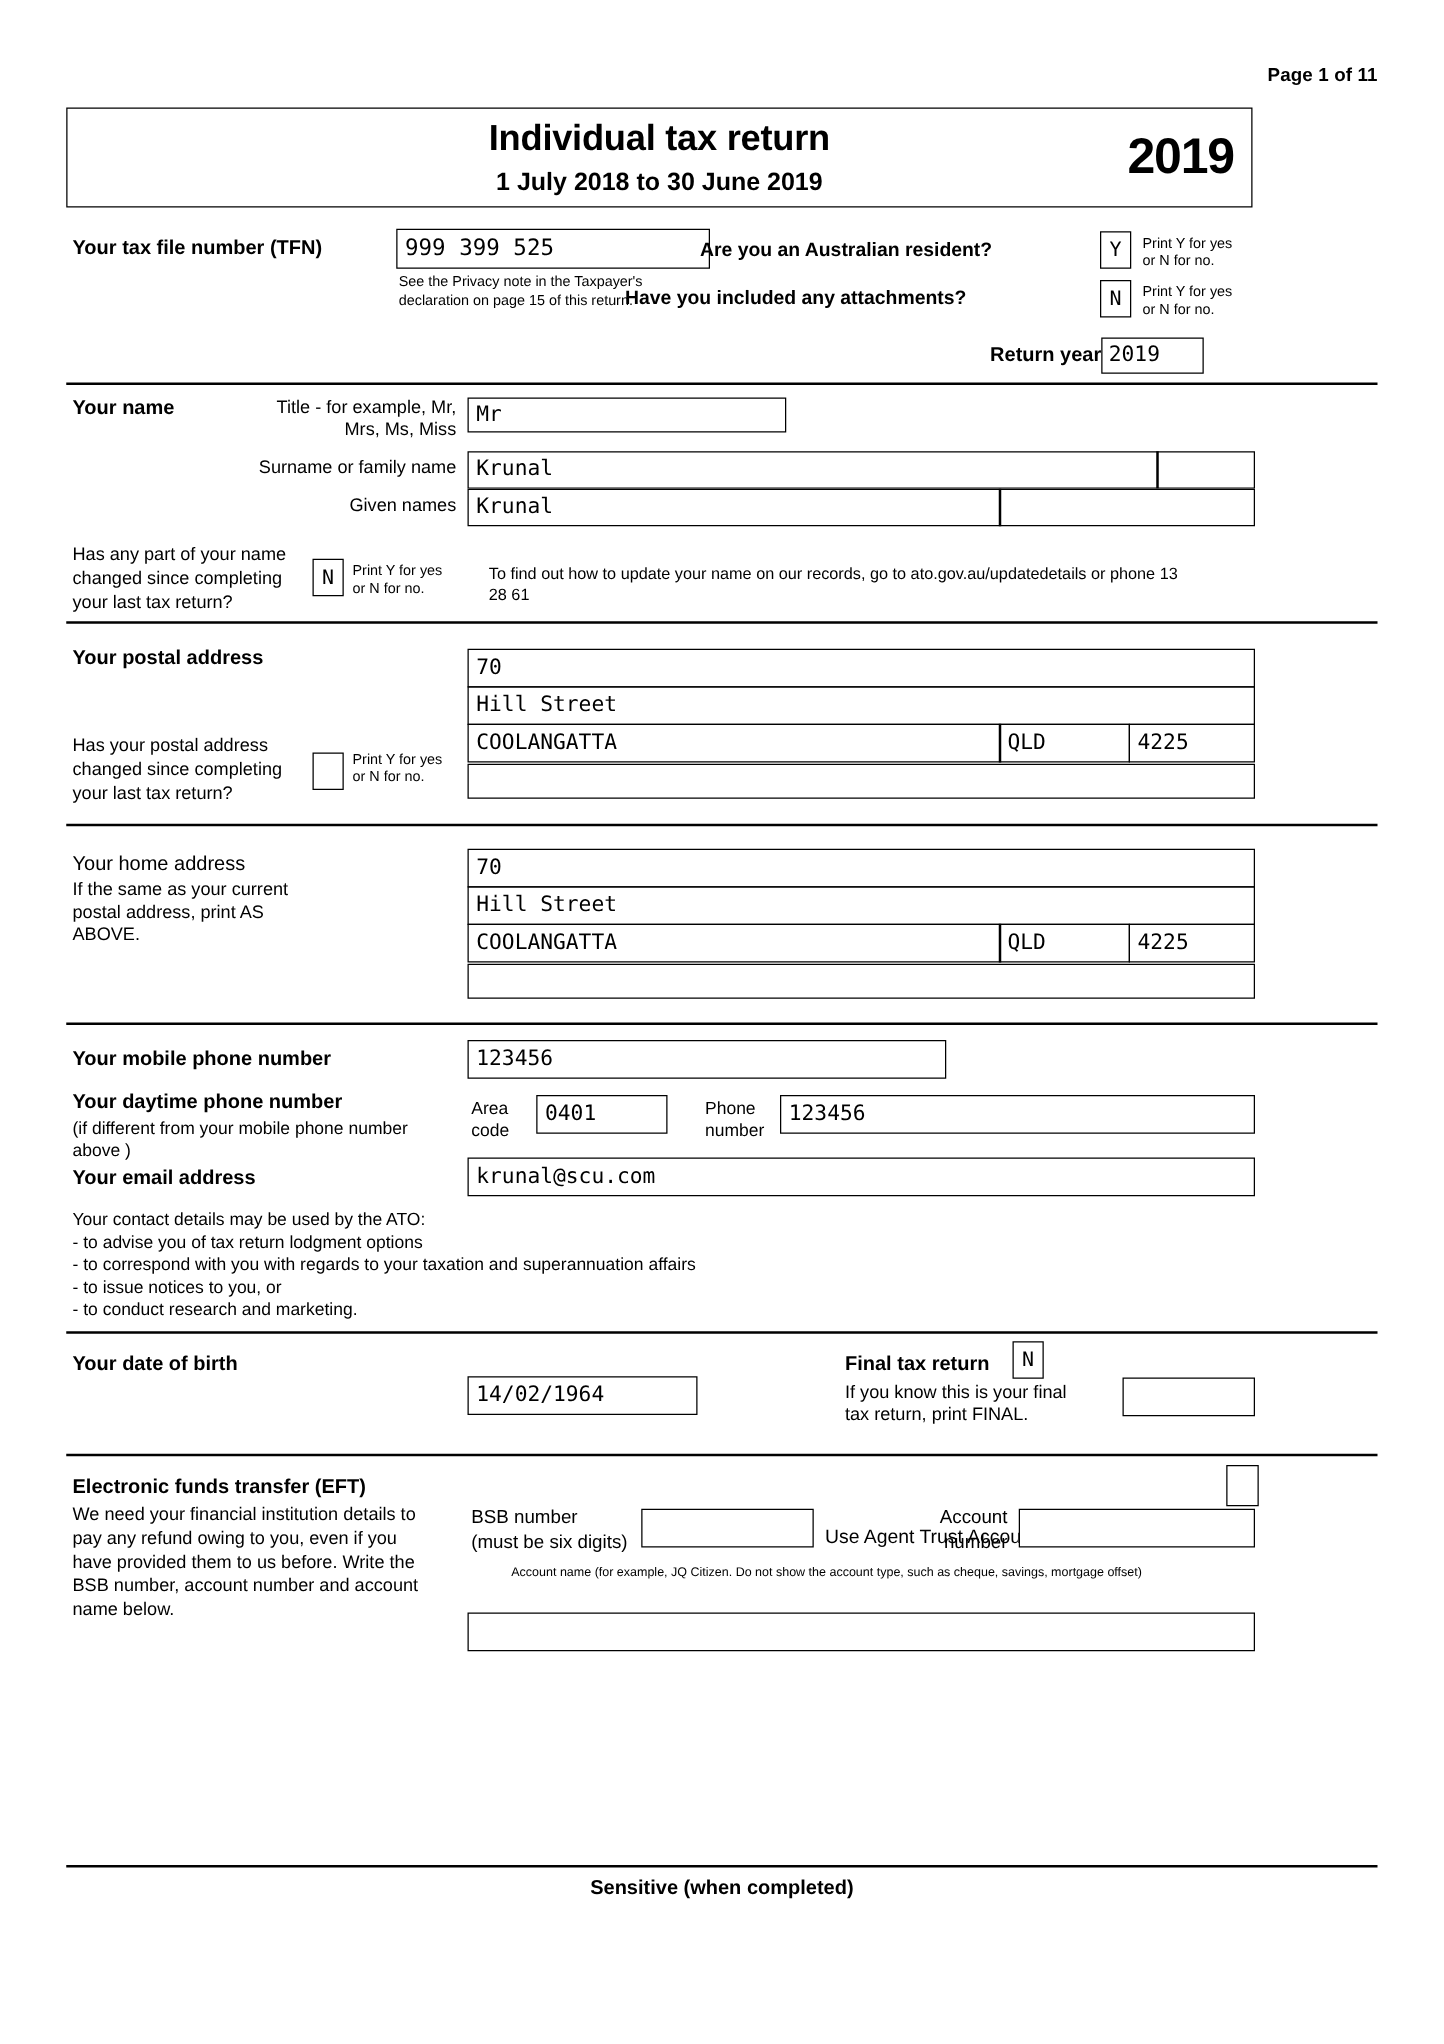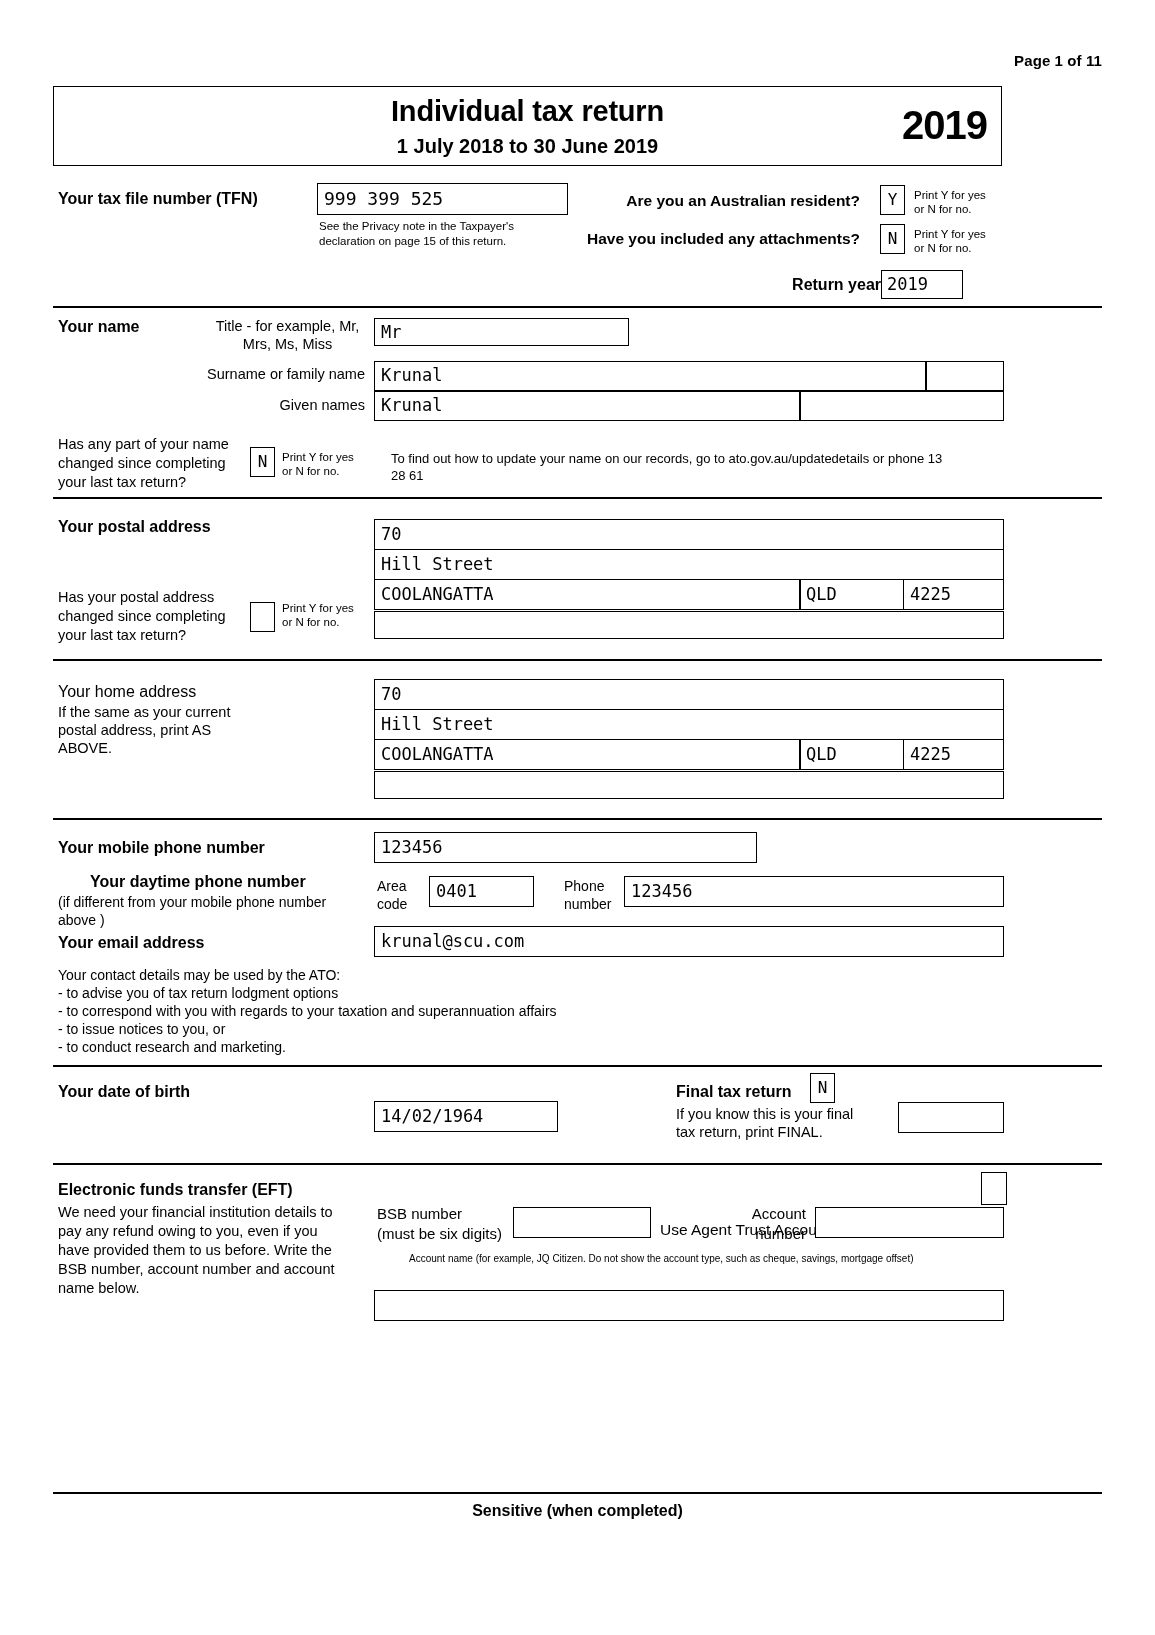--- a/index.html
+++ b/index.html
@@ -42,34 +42,34 @@
 
   
   #tfn-label { position: absolute; left: 58px; top: 190px; font-size: 16px; font-weight: bold; }
   #tfn-field { position: absolute; left: 317px; top: 183px; width: 251px; height: 32px; }
   #tfn-field .val { padding: 4px 0 0 6px; font-size: 18px; }
   #tfn-note {
     position: absolute; left: 319px; top: 219px; width: 250px;
     font-size: 11.5px; line-height: 15px;
   }
 
-  .q-label { position: absolute; font-size: 15.5px; font-weight: bold; text-align: right; }
+  .q-label { position: absolute; font-size: 15.5px; font-weight: bold; }
   .yn-box {
     position: absolute; width: 25px; height: 30px; border: 1.5px solid #000;
     font-size: 16px; text-align: center; line-height: 28px;
   }
   .yn-note { position: absolute; font-size: 11.5px; line-height: 14px; width: 120px; }
 
   #ret-year-label { position: absolute; right: 274px; top: 276px; font-size: 16px; font-weight: bold; text-align: center; }
   #ret-year-field { position: absolute; left: 881px; top: 270px; width: 82px; height: 29px; }
   #ret-year-field .val { padding: 3px 0 0 5px; font-size: 17px; }
 
   
   #name-head { position: absolute; left: 58px; top: 318px; font-size: 16px; font-weight: bold; }
-  #title-lbl { position: absolute; left: 210px; top: 317px; width: 155px; text-align: center; font-size: 14.5px; line-height: 18px; }
+  #title-lbl { position: absolute; left: 210px; top: 317px; width: 155px; text-align: right; font-size: 14.5px; line-height: 18px; }
   #title-field { position: absolute; left: 374px; top: 318px; width: 255px; height: 28px; }
   #surname-lbl { position: absolute; left: 190px; top: 366px; width: 175px; text-align: right; font-size: 14.5px; }
   #surname-field { position: absolute; left: 374px; top: 361px; width: 630px; height: 30px; }
   #surname-div { position: absolute; left: 925px; top: 361px; width: 1.6px; height: 30px; background: #000; }
   #given-lbl { position: absolute; left: 190px; top: 397px; width: 175px; text-align: right; font-size: 14.5px; }
   #given-field { position: absolute; left: 374px; top: 391px; width: 630px; height: 30px; }
   #given-div { position: absolute; left: 799px; top: 391px; width: 1.6px; height: 30px; background: #000; }
   .name-val { padding: 3px 0 0 6px; font-size: 17px; }
 
   #namechg-q { position: absolute; left: 58px; top: 435px; width: 195px; font-size: 14.5px; line-height: 19px; }
@@ -86,21 +86,21 @@
   .addr-line { position: absolute; left: 374px; border: 1.5px solid #000; }
   .addr-val { padding: 4px 0 0 6px; font-size: 17px; }
 
   
   #home-head { position: absolute; left: 58px; top: 683px; font-size: 16px; font-weight: normal; }
   #home-sub { position: absolute; left: 58px; top: 703px; width: 200px; font-size: 14.5px; line-height: 18px; }
 
   
   #mobile-lbl { position: absolute; left: 58px; top: 839px; font-size: 16px; font-weight: bold; }
   #mobile-field { position: absolute; left: 374px; top: 832px; width: 383px; height: 31px; }
-  #daytime-lbl { position: absolute; left: 58px; top: 873px; font-size: 16px; font-weight: bold; margin-left: 32px; }
+  #daytime-lbl { position: absolute; left: 58px; top: 873px; font-size: 16px; font-weight: bold; }
   #daytime-sub { position: absolute; left: 58px; top: 893px; width: 300px; font-size: 14px; line-height: 18px; }
   #area-lbl { position: absolute; left: 377px; top: 877px; font-size: 14px; line-height: 18px; }
   #area-field { position: absolute; left: 429px; top: 876px; width: 105px; height: 31px; }
   #phone-lbl { position: absolute; left: 564px; top: 877px; font-size: 14px; line-height: 18px; }
   #phone-field { position: absolute; left: 624px; top: 876px; width: 380px; height: 31px; }
   #email-lbl { position: absolute; left: 58px; top: 934px; font-size: 16px; font-weight: bold; text-align: right; }
   #email-field { position: absolute; left: 374px; top: 926px; width: 630px; height: 31px; }
   .ph-val { padding: 4px 0 0 6px; font-size: 17px; }
   #contact-note { position: absolute; left: 58px; top: 966px; font-size: 14px; line-height: 18px; width: 700px; }
 

